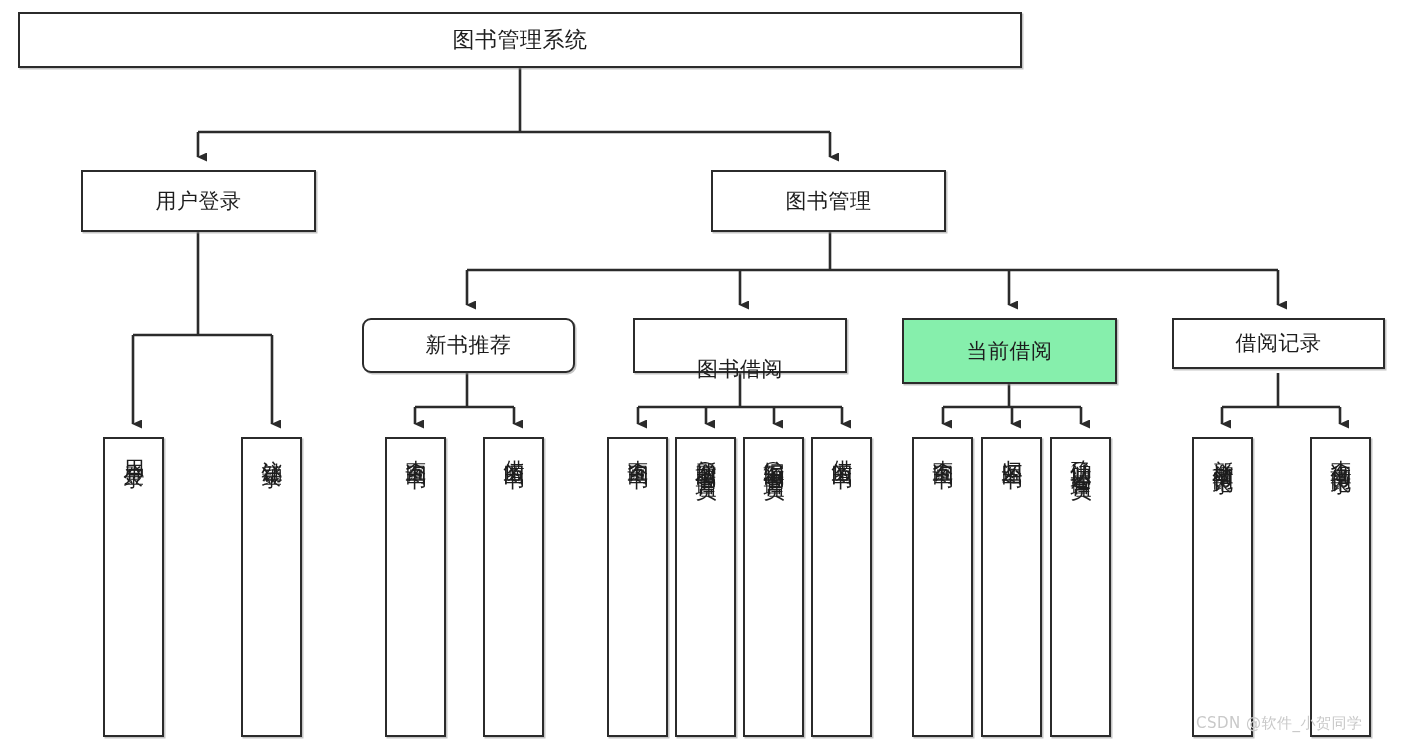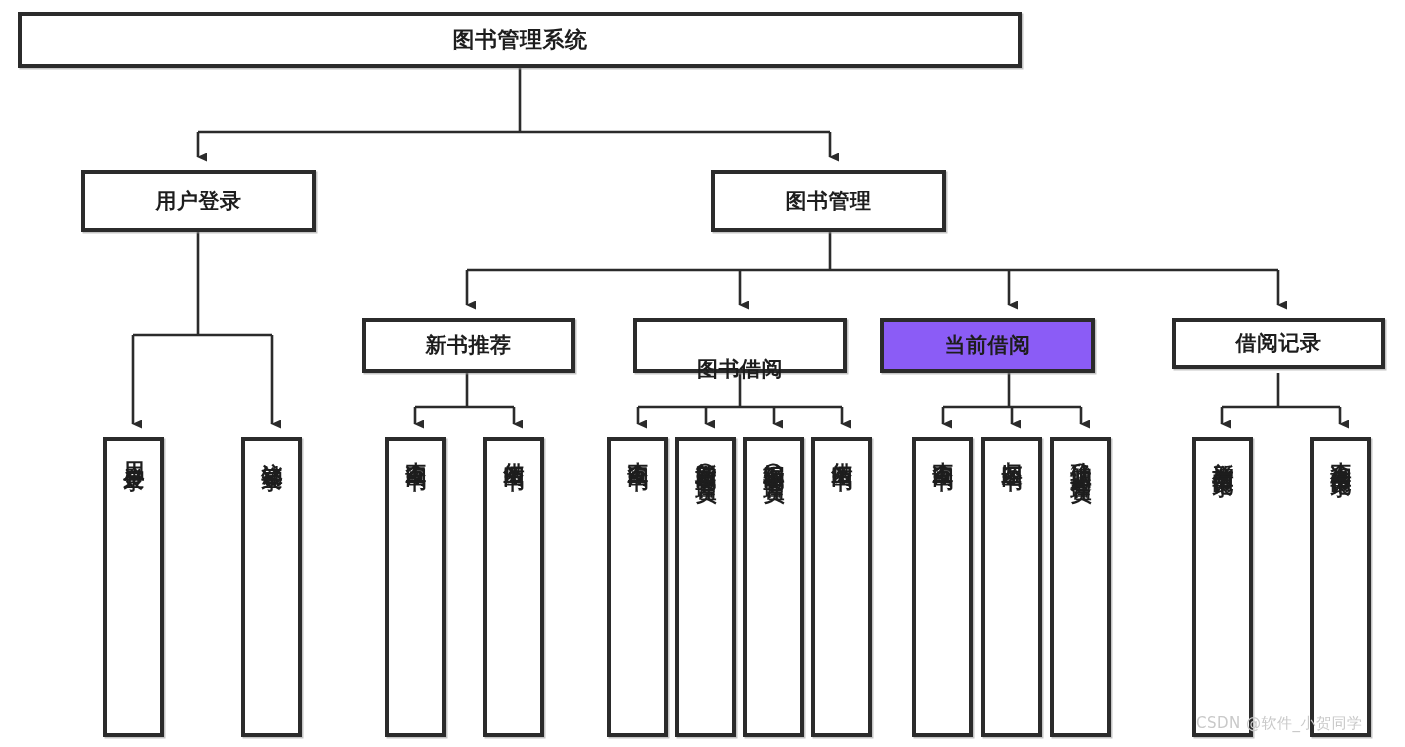--- a/index.html
+++ b/index.html
@@ -24,26 +24,25 @@
     left: 0;
     top: 0;
     width: 1405px;
     height: 747px;
     pointer-events: none;
   }
   .node {
     position: absolute;
     box-sizing: border-box;
     background: #ffffff;
-    border: 4px solid #f9a8d4;
+    border: 2px solid #f9a8d4;
     display: flex;
     align-items: center;
     justify-content: center;
     box-shadow: 1.5px 1.5px 0 rgba(150,150,150,0.55);
-    font-weight: bold;
   }
   .node-label {
     color: #1d1d1d;
     line-height: 1.18;
     white-space: pre;
     text-align: center;
   }
   .node.horizontal .node-label {
     font-size: 21px;
     letter-spacing: 0.5px;
@@ -132,27 +131,27 @@
     <span class="node-label" style="color: rgb(29, 29, 29);">图书管理系统</span>
   </div>
 
   <div class="node horizontal" style="left: 81px; top: 170px; width: 235px; height: 62px; border-color: rgb(43, 43, 43); background: rgb(255, 255, 255);">
     <span class="node-label" style="color: rgb(29, 29, 29);">用户登录</span>
   </div>
   <div class="node horizontal" style="left: 711px; top: 170px; width: 235px; height: 62px; border-color: rgb(43, 43, 43); background: rgb(255, 255, 255);">
     <span class="node-label" style="color: rgb(29, 29, 29);">图书管理</span>
   </div>
 
-  <div class="node horizontal" style="left: 362px; top: 318px; width: 213px; height: 55px; border-color: rgb(43, 43, 43); background: rgb(255, 255, 255);">
+  <div class="node horizontal" style="left: 362px; top: 318px; width: 213px; height: 55px; border-color: rgb(43, 43, 43); background: rgb(255, 255, 255); border-radius: 9px;">
     <span class="node-label" style="color: rgb(29, 29, 29);">新书推荐</span>
   </div>
   <div class="node horizontal" style="left: 633px; top: 318px; width: 214px; height: 55px; border-color: rgb(43, 43, 43); background: rgb(255, 255, 255);">
     <span class="node-label" style="color: rgb(29, 29, 29); margin-top: 48px;">图书借阅</span>
   </div>
-  <div class="node horizontal" style="left: 880px; top: 318px; width: 215px; height: 55px; border-color: rgb(43, 43, 43); background: #8b5cf6;">
+  <div class="node horizontal" style="left: 902px; top: 318px; width: 215px; height: 66px; border-color: rgb(43, 43, 43); background: #86efac;">
     <span class="node-label" style="color: rgb(29, 29, 29);">当前借阅</span>
   </div>
   <div class="node horizontal" style="left: 1172px; top: 318px; width: 213px; height: 51px; border-color: rgb(43, 43, 43); background: rgb(255, 255, 255);">
     <span class="node-label" style="color: rgb(29, 29, 29);">借阅记录</span>
   </div>
 
   <div class="node leaf" style="left: 103px; top: 437px; width: 61px; height: 300px; border-color: rgb(43, 43, 43); background: rgb(255, 255, 255);">
     <span class="node-label" style="color: rgb(29, 29, 29);">用户登录</span>
   </div>
   <div class="node leaf" style="left: 241px; top: 437px; width: 61px; height: 300px; border-color: rgb(43, 43, 43); background: rgb(255, 255, 255);">

